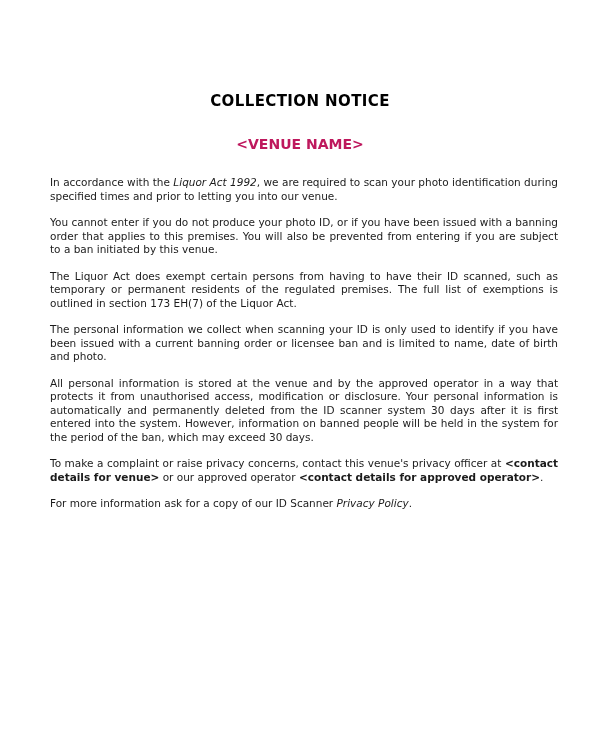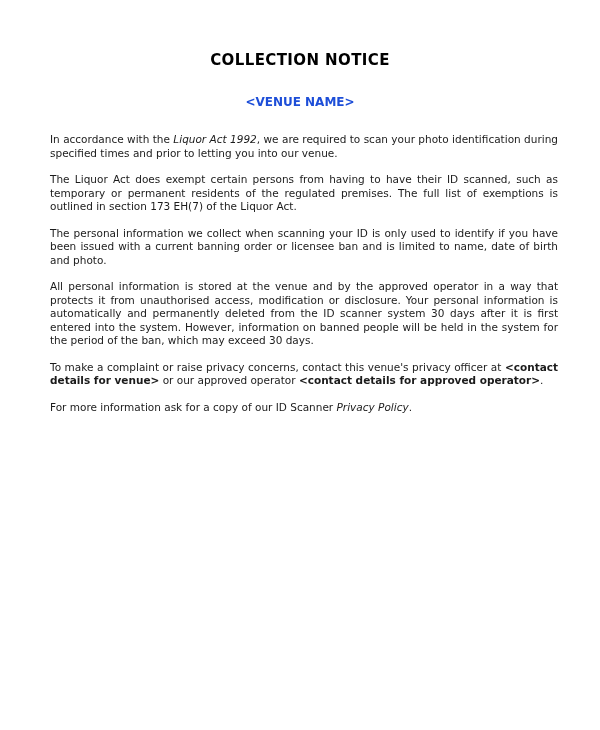--- a/index.html
+++ b/index.html
@@ -6,39 +6,39 @@
     margin: 0;
     padding: 0;
     background: #ffffff;
   }
   .page {
     position: relative;
     width: 600px;
     height: 730px;
     box-sizing: border-box;
     background: #ffffff;
-    padding: 51px 42px 0 42px;
+    padding: 92px 42px 0 42px;
     font-family: "DejaVu Sans", sans-serif;
     color: #1b1b1b;
     overflow: hidden;
   }
   .doc-title {
     margin: 0 0 26px 0;
     text-align: center;
     font-size: 15px;
     font-weight: bold;
     letter-spacing: 0.4px;
     color: #000000;
   }
   .doc-subtitle {
     margin: 0 0 24px 0;
     text-align: center;
-    font-size: 12px;
+    font-size: 14px;
     font-weight: bold;
-    color: #1d4ed8;
+    color: #be185d;
   }
   .doc-body p {
     margin: 0 0 13px 8px;
     font-size: 10.5px;
     line-height: 13.5px;
     text-align: justify;
     color: #1b1b1b;
   }
   .doc-body em {
     font-style: italic;
@@ -53,20 +53,21 @@
 <div class="page">
 
   <h1 class="doc-title">COLLECTION NOTICE</h1>
 
   <h2 class="doc-subtitle">&lt;VENUE NAME&gt;</h2>
 
   <div class="doc-body">
 
     <p><span>In accordance with the </span><em>Liquor Act 1992</em><span>, we are required to scan your photo identification during specified times and prior to letting you into our venue.</span></p>
 
+    <p>You cannot enter if you do not produce your photo ID, or if you have been issued with a banning order that applies to this premises. You will also be prevented from entering if you are subject to a ban initiated by this venue.</p>
 
     <p>The Liquor Act does exempt certain persons from having to have their ID scanned, such as temporary or permanent residents of the regulated premises. The full list of exemptions is outlined in section 173 EH(7) of the Liquor Act.</p>
 
     <p>The personal information we collect when scanning your ID is only used to identify if you have been issued with a current banning order or licensee ban and is limited to name, date of birth and photo.</p>
 
     <p>All personal information is stored at the venue and by the approved operator in a way that protects it from unauthorised access, modification or disclosure. Your personal information is automatically and permanently deleted from the ID scanner system 30 days after it is first entered into the system. However, information on banned people will be held in the system for the period of the ban, which may exceed 30 days.</p>
 
     <p><span>To make a complaint or raise privacy concerns, contact this venue's privacy officer at </span><strong>&lt;contact details for venue&gt;</strong><span> or our approved operator </span><strong>&lt;contact details for approved operator&gt;</strong><span>.</span></p>
 
     <p><span>For more information ask for a copy of our ID Scanner </span><em>Privacy Policy</em><span>.</span></p>

